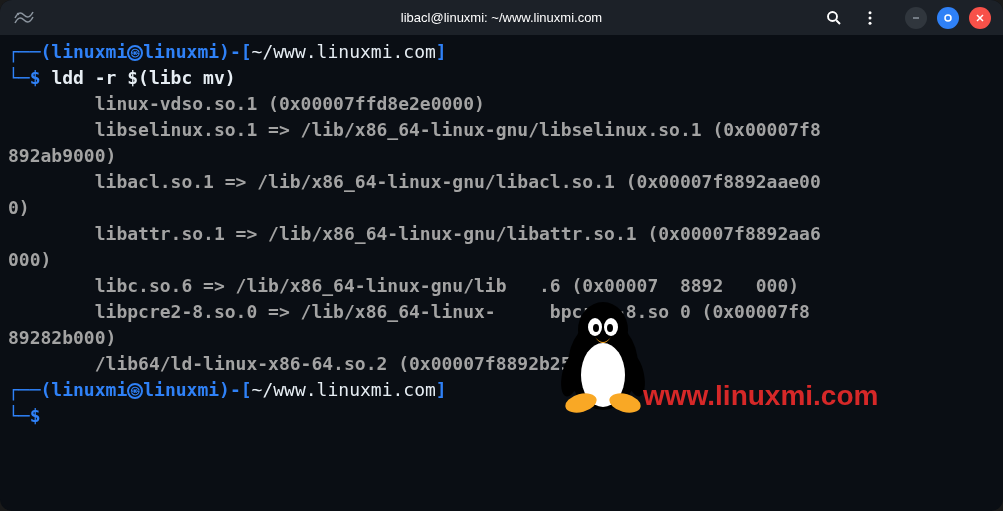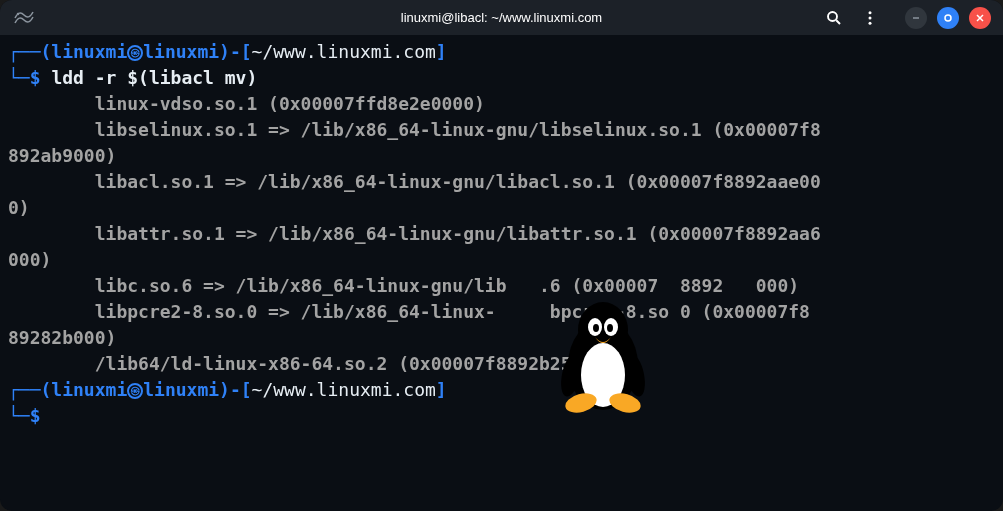--- a/index.html
+++ b/index.html
@@ -148,21 +148,21 @@
 
 <div class="window">
   <div class="titlebar">
     <span class="app-icon">
       <svg viewBox="0 0 24 24" fill="none" stroke="currentColor" stroke-width="1.5">
         <path d="M3 12c3-6 6-6 9-3s6 3 9-3"></path>
         <path d="M3 17c3-6 6-6 9-3s6 3 9-3"></path>
         <circle cx="6" cy="8" r="0.5"></circle>
       </svg>
     </span>
-    <div class="title">linuxmi@libacl: ~/www.linuxmi.com</div>
+    <div class="title">libacl@linuxmi: ~/www.linuxmi.com</div>
     <div class="titlebar-right">
       <span class="search-icon">
         <svg viewBox="0 0 24 24" fill="none" stroke="currentColor" stroke-width="2.5">
           <circle cx="10" cy="10" r="6"></circle>
           <line x1="15" y1="15" x2="20" y2="20"></line>
         </svg>
       </span>
       <span class="menu-icon">
         <svg viewBox="0 0 24 24" fill="currentColor">
           <circle cx="12" cy="5" r="2"></circle>
@@ -185,21 +185,21 @@
           <svg width="10" height="10" viewBox="0 0 10 10">
               <line x1="2" y1="2" x2="8" y2="8" stroke="currentColor" stroke-width="1.5"></line>
               <line x1="8" y1="2" x2="2" y2="8" stroke="currentColor" stroke-width="1.5"></line>
             </svg>
         </div>
       </div>
     </div>
   </div>
 
   <div class="terminal"><span class="prompt-deco">┌──(</span><span class="user">linuxmi</span><span class="at-sym">㉿</span><span class="host">linuxmi</span><span class="prompt-deco">)-[</span><span class="path">~/www.linuxmi.com</span><span class="prompt-deco">]</span>
-<span class="prompt-deco">└─</span><span class="dollar">$</span> <span class="cmd">ldd -r $(libacl mv)</span>
+<span class="prompt-deco">└─</span><span class="dollar">$</span> <span class="cmd">ldd -r $(libc mv)</span>
 <span class="output">        linux-vdso.so.1 (0x00007ffd8e2e0000)</span>
 <span class="output">        libselinux.so.1 =&gt; /lib/x86_64-linux-gnu/libselinux.so.1 (0x00007f8</span>
 <span class="output">892ab9000)</span>
 <span class="output">        libacl.so.1 =&gt; /lib/x86_64-linux-gnu/libacl.so.1 (0x00007f8892aae00</span>
 <span class="output">0)</span>
 <span class="output">        libattr.so.1 =&gt; /lib/x86_64-linux-gnu/libattr.so.1 (0x00007f8892aa6</span>
 <span class="output">000)</span>
 <span class="output">        libc.so.6 =&gt; /lib/x86_64-linux-gnu/lib   .6 (0x00007  8892   000)</span>
 <span class="output">        libpcre2-8.so.0 =&gt; /lib/x86_64-linux-     bpcre2-8.so 0 (0x00007f8</span>
 <span class="output">89282b000)</span>
@@ -215,15 +215,16 @@
         <ellipse cx="42" cy="32" rx="7" ry="9" fill="#fff"></ellipse>
         <ellipse cx="58" cy="32" rx="7" ry="9" fill="#fff"></ellipse>
         <ellipse cx="43" cy="33" rx="3" ry="4" fill="#000"></ellipse>
         <ellipse cx="57" cy="33" rx="3" ry="4" fill="#000"></ellipse>
         <path d="M42 42 Q50 52 58 42 Q54 48 50 48 Q46 48 42 42" fill="#f9a825"></path>
         <ellipse cx="28" cy="108" rx="16" ry="9" fill="#f9a825" transform="rotate(-15 28 108)"></ellipse>
         <ellipse cx="72" cy="108" rx="16" ry="9" fill="#f9a825" transform="rotate(15 72 108)"></ellipse>
         <ellipse cx="18" cy="80" rx="9" ry="22" fill="#000" transform="rotate(12 18 80)"></ellipse>
         <ellipse cx="82" cy="80" rx="9" ry="22" fill="#000" transform="rotate(-12 82 80)"></ellipse>
       </svg>
+      <div class="wm-url">www.linuxmi.com</div>
     </div>
   </div>
 </div>
 
 </body></html>

